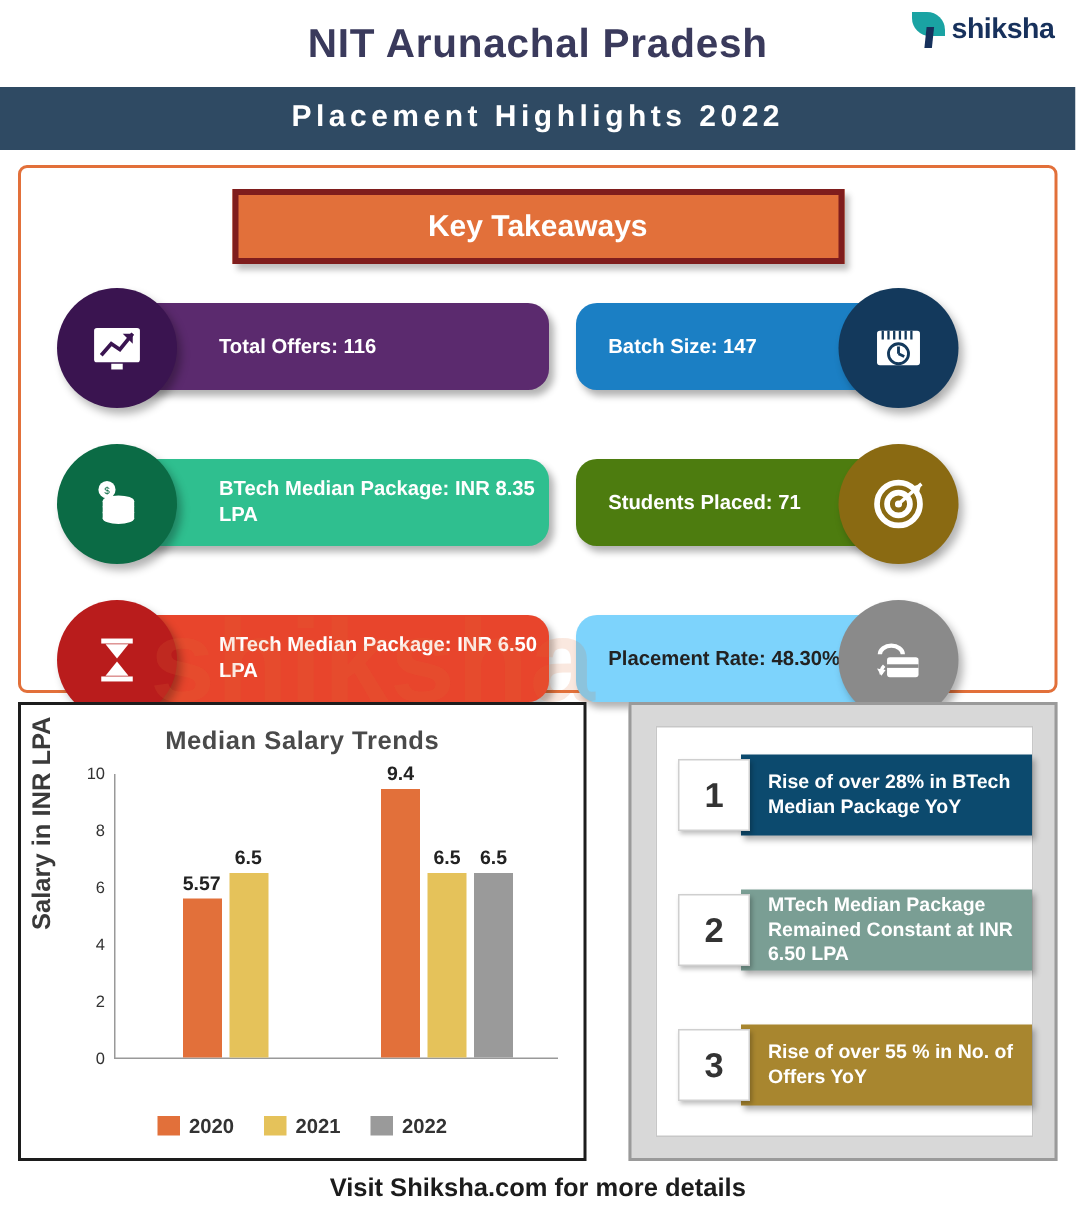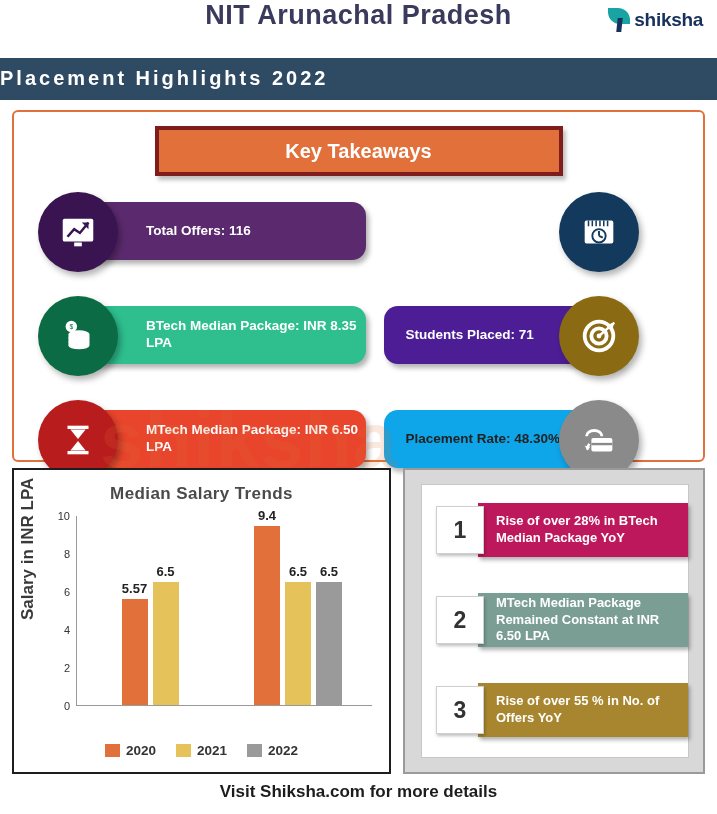--- a/index.html
+++ b/index.html
@@ -6,21 +6,21 @@
   body{
     width:717px;height:814px;
     background:#ffffff;
     font-family:"Liberation Sans", sans-serif;
     position:relative;
     overflow:hidden;
   }
   
   .header{
     height:58px;
-    display:flex;align-items:flex-start;justify-content:center;
+    display:flex;align-items:center;justify-content:center;
     position:relative;
   }
   .header-title{
     font-size:27px;font-weight:bold;color:#3a3a5c;letter-spacing:.5px;
   }
   .logo{
     position:absolute;right:14px;top:8px;display:flex;align-items:center;gap:4px;
   }
   .logo-mark{
     width:22px;height:24px;position:relative;
@@ -31,21 +31,21 @@
     border-radius:0 12px 0 12px;
   }
   .logo-mark .stem{
     position:absolute;left:9px;top:10px;width:5px;height:14px;background:#17315c;
     transform:skewX(-6deg);
   }
   .logo-text{font-size:19px;font-weight:bold;color:#17315c;letter-spacing:-.3px;}
 
   
   .band{
-    background:#2f4a63;color:#fff;
+    background:#2f4a63;color:#fff;text-align:center;
     font-size:20px;font-weight:bold;letter-spacing:3px;
     padding:9px 0 10px;
   }
 
   
   .panel{
     margin:10px 12px 0 12px;
     border:2px solid #e2703a;
     border-radius:6px;
     height:348px;
@@ -86,21 +86,21 @@
   
   .watermark{
     position:absolute;left:100px;top:395px;
     font-size:78px;font-weight:bold;color:rgba(226,112,58,.16);
     letter-spacing:1px;pointer-events:none;
   }
 
   
   .bottom{
     position:absolute;left:12px;top:468px;right:12px;height:305px;
-    display:flex;gap:12px;
+    display:flex;gap:28px;
   }
   .chart-card{
     width:375px;height:302px;border:2px solid #1d1d1d;background:#fff;
     position:relative;
   }
   .chart-title{
     text-align:center;font-size:17px;font-weight:bold;color:#4a4a4a;
     padding-top:14px;letter-spacing:.4px;
   }
   .ylabel{
@@ -188,20 +188,21 @@
         <svg class="icon-svg" viewBox="0 0 44 44">
           <rect x="6" y="8" width="32" height="24" rx="2" fill="#fff"></rect>
           <polyline points="11,27 18,19 24,23 33,12" fill="none" stroke="#3a1450" stroke-width="2.6"></polyline>
           <polygon points="33,12 26,12 33,19" fill="#3a1450"></polygon>
           <rect x="18" y="33" width="8" height="4" fill="#fff"></rect>
         </svg>
       </div>
     </div>
 
     <div class="cell">
+      <div class="pill right" style="background:#1b7fc4">Batch Size: 147</div>
       <div class="circ r" style="background:#13395c">
         <svg class="icon-svg" viewBox="0 0 44 44">
           <rect x="7" y="10" width="30" height="24" rx="2" fill="#fff"></rect>
           <g stroke="#13395c" stroke-width="1.6">
             <line x1="11" y1="10" x2="11" y2="16"></line>
               <line x1="15" y1="10" x2="15" y2="16"></line>
             <line x1="19" y1="10" x2="19" y2="16"></line>
               <line x1="23" y1="10" x2="23" y2="16"></line>
             <line x1="27" y1="10" x2="27" y2="16"></line>
               <line x1="31" y1="10" x2="31" y2="16"></line>
@@ -226,21 +227,21 @@
             <rect x="12" y="24" width="22" height="4"></rect>
             <ellipse cx="23" cy="28" rx="11" ry="4"></ellipse>
             <rect x="12" y="28" width="22" height="4"></rect>
             <ellipse cx="23" cy="32" rx="11" ry="4"></ellipse>
           </g>
         </svg>
       </div>
     </div>
 
     <div class="cell">
-      <div class="pill right" style="background:#4c1d95">Students Placed: 71</div>
+      <div class="pill right" style="background:#4d7c0f">Students Placed: 71</div>
       <div class="circ r" style="background:#8a6a12">
         <svg class="icon-svg" viewBox="0 0 44 44">
           <circle cx="22" cy="22" r="15" fill="none" stroke="#fff" stroke-width="4"></circle>
           <circle cx="22" cy="22" r="8" fill="none" stroke="#fff" stroke-width="4"></circle>
           <circle cx="22" cy="22" r="2.5" fill="#fff"></circle>
           <line x1="22" y1="22" x2="38" y2="8" stroke="#fff" stroke-width="2.5"></line>
           <polygon points="38,8 31,10 36,15" fill="#fff"></polygon>
         </svg>
       </div>
     </div>
@@ -251,21 +252,21 @@
         <svg class="icon-svg" viewBox="0 0 44 44">
           <rect x="11" y="7" width="22" height="3.5" fill="#fff"></rect>
           <rect x="11" y="33.5" width="22" height="3.5" fill="#fff"></rect>
           <path d="M14 11 h16 l-8 10 z" fill="#fff"></path>
           <path d="M14 33 h16 l-8 -10 z" fill="#fff"></path>
         </svg>
       </div>
     </div>
 
     <div class="cell">
-      <div class="pill right" style="background:#0ea5e9;color:#222">Placement Rate: 48.30%</div>
+      <div class="pill right" style="background:#7dd3fc;color:#222">Placement Rate: 48.30%</div>
       <div class="circ r" style="background:#8a8a8a">
         <svg class="icon-svg" viewBox="0 0 44 44">
           <path d="M9 18 a8 6 0 0 1 16 0" fill="none" stroke="#fff" stroke-width="3"></path>
           <rect x="14" y="20" width="22" height="14" rx="2" fill="#fff"></rect>
           <rect x="14" y="25" width="22" height="2.5" fill="#8a8a8a"></rect>
           <path d="M12 26 a7 7 0 0 0 -2 6" fill="none" stroke="#fff" stroke-width="2.4"></path>
           <polygon points="10,33 7,28 13,29" fill="#fff"></polygon>
         </svg>
       </div>
     </div>
@@ -326,21 +327,21 @@
         <span class="swatch" style="background:#9a9a9a"></span>
         <span>2022</span>
       </div>
     </div>
   </div>
 
   <div class="hl-card">
     <div class="hl-inner">
       <div class="hl-row" style="top:14px">
         <div class="hl-num">1</div>
-        <div class="hl-text" style="background:#be185d">Rise of over 28% in BTech Median Package YoY</div>
+        <div class="hl-text" style="background:#0c4a6e">Rise of over 28% in BTech Median Package YoY</div>
       </div>
       <div class="hl-row" style="top:104px">
         <div class="hl-num">2</div>
         <div class="hl-text" style="background:#7a9e94">MTech Median Package Remained Constant at INR 6.50 LPA</div>
       </div>
       <div class="hl-row" style="top:194px">
         <div class="hl-num">3</div>
         <div class="hl-text" style="background:#a8862f">Rise of over 55 % in No. of Offers YoY</div>
       </div>
     </div>

